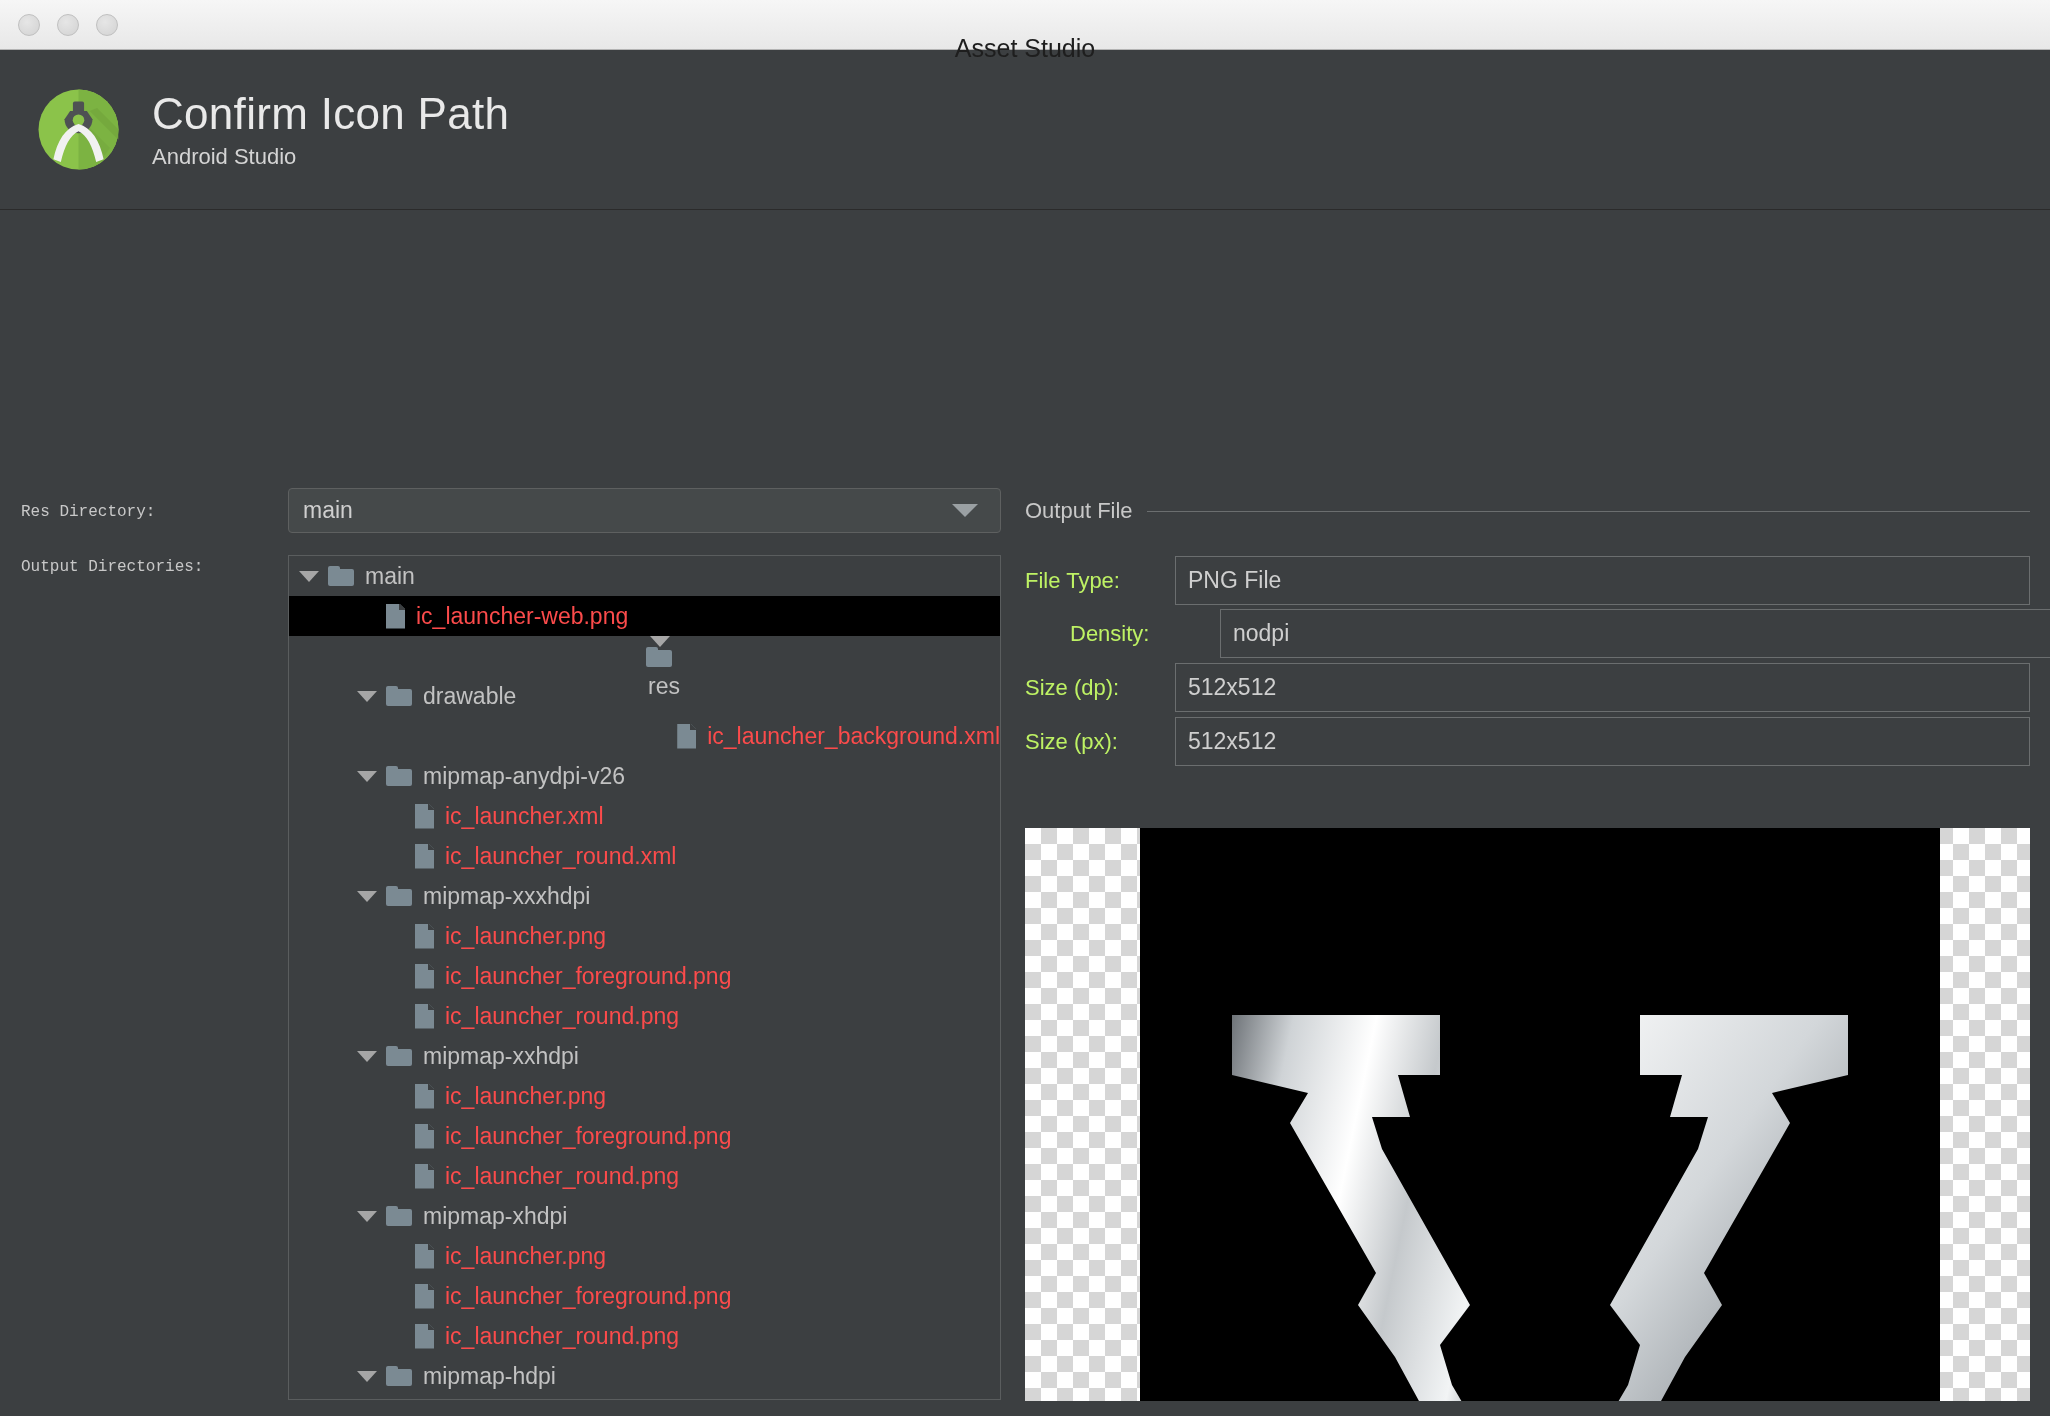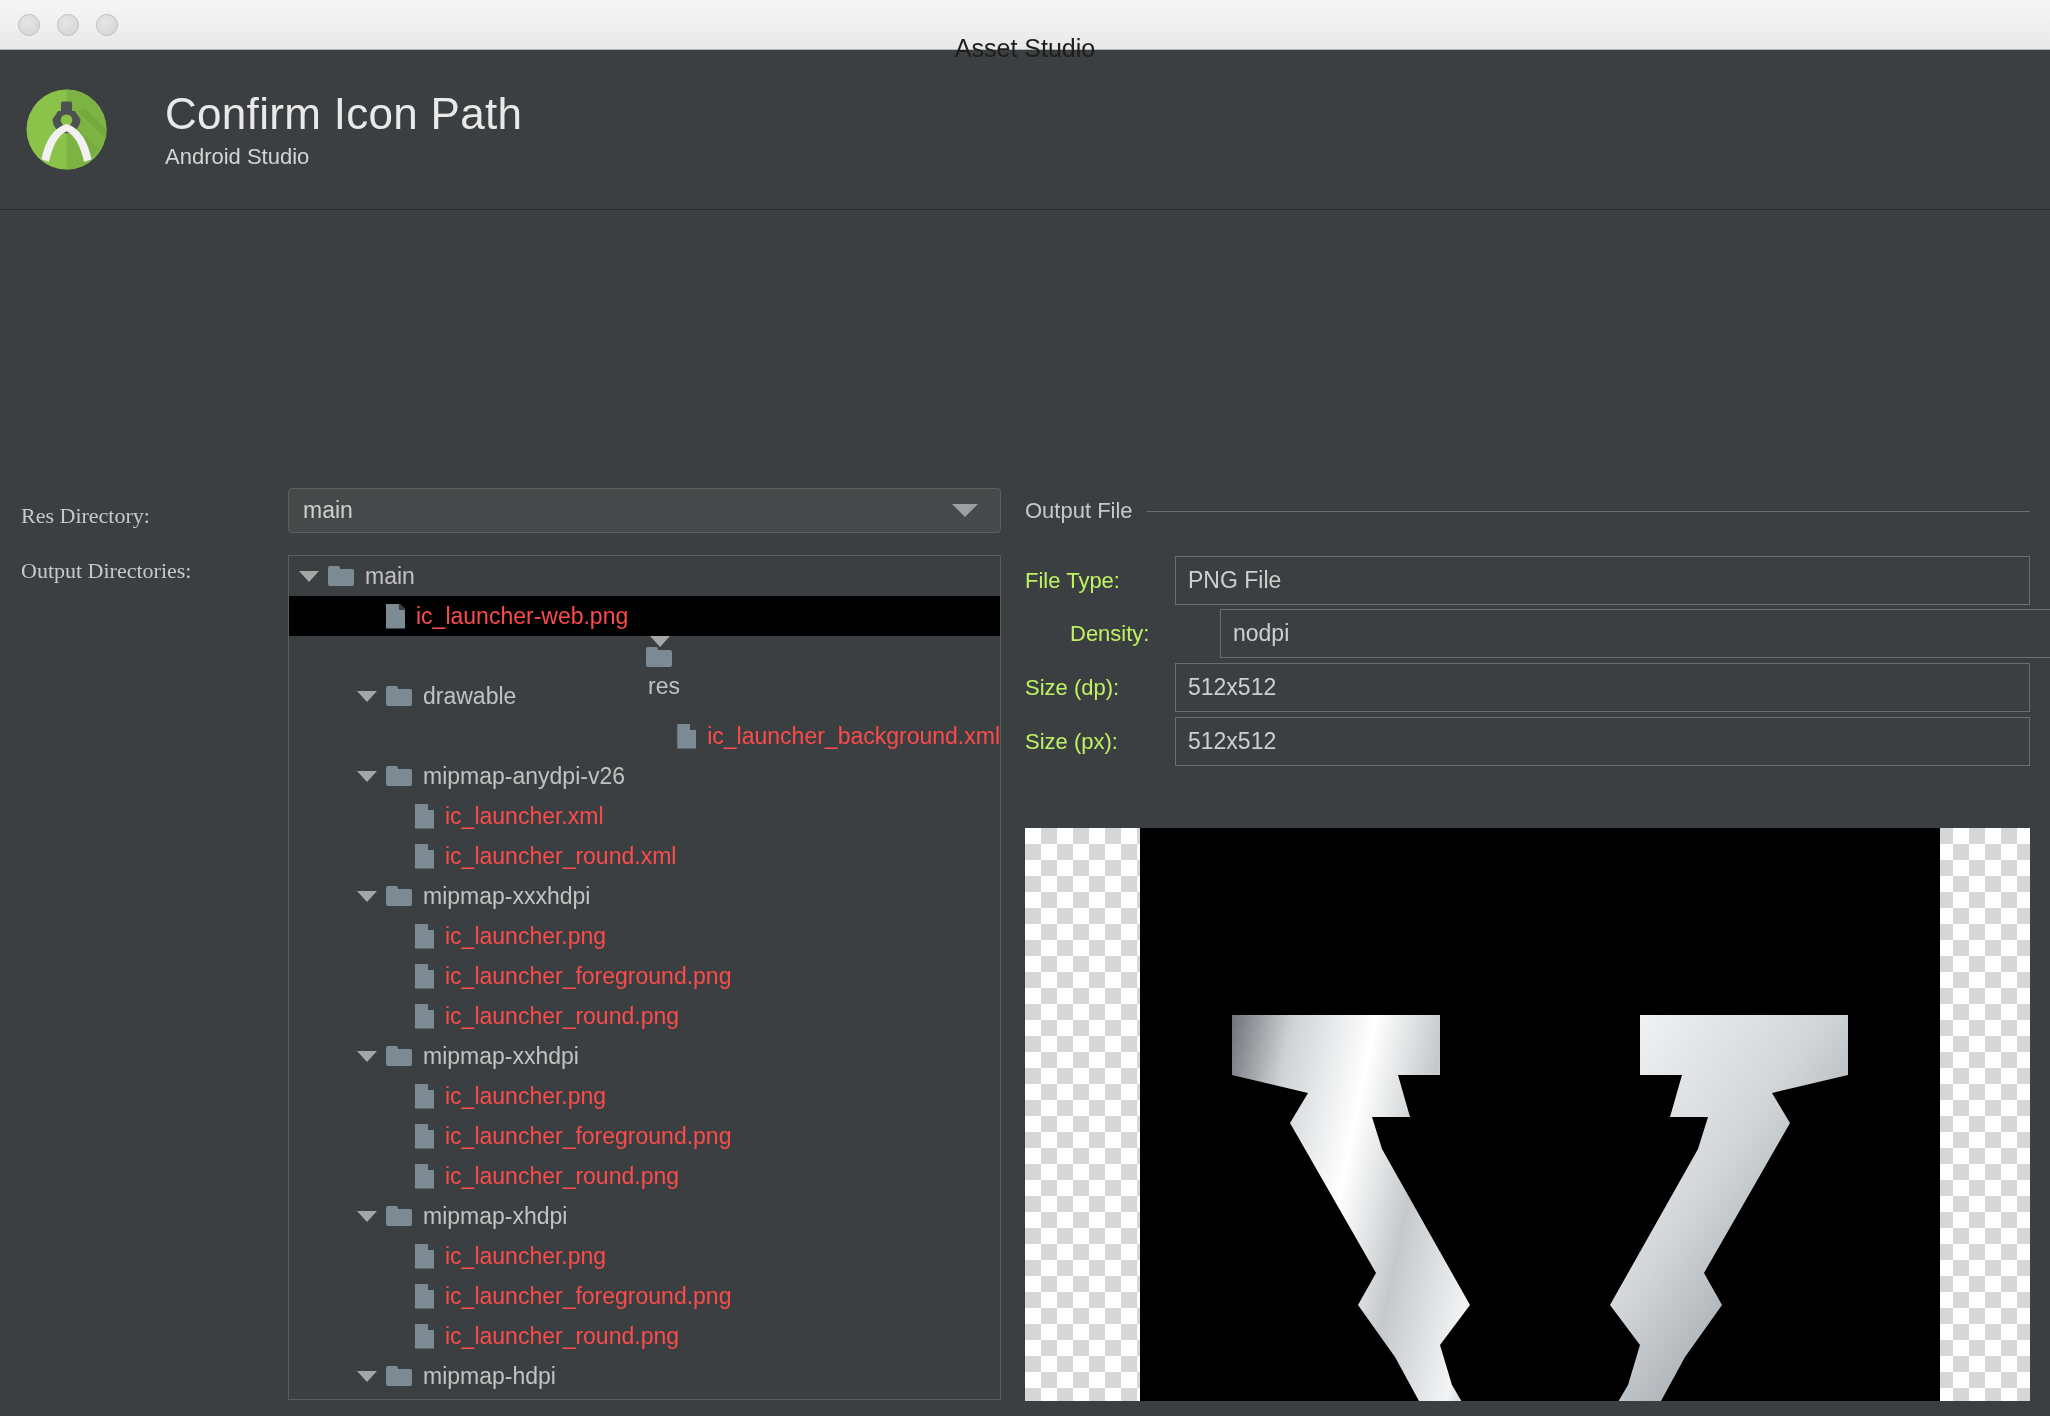--- a/index.html
+++ b/index.html
@@ -34,41 +34,40 @@
     font-size: 25px; color: #1e1e1e;
     font-family: "Liberation Sans", sans-serif;
     margin-top: 48px;
   }
   
   .header {
     flex: 0 0 160px; height: 160px;
     background: #3c3f41;
     border-bottom: 1px solid #2b2b2b;
     display: flex; align-items: center;
-    padding-left: 20px;
-    gap: 25px;
+    padding-left: 32px;
   }
   .as-logo { width: 93px; height: 93px; flex: 0 0 93px; margin-right: 27px; }
   .header-text { display: flex; flex-direction: column; justify-content: center; }
   .header-title {
     font-size: 44px; color: #e9e9e9; font-weight: normal;
     letter-spacing: .3px; line-height: 1.05;
   }
   .header-sub {
     font-size: 22px; color: #d4d4d4; margin-top: 9px; line-height: 1;
   }
   
   .body {
     flex: 1 1 auto; position: relative;
     background: #3c3f41;
     padding: 0;
   }
   .label {
-    color: #c8c8c8; font-size: 22px;
-    font-family: Liberation Serif, serif;
+    color: #c8c8c8; font-size: 16px;
+    font-family: Liberation Mono, monospace;
     text-align: center;
   }
   .res-dir-label { position: absolute; left: 21px; top: 293px; }
   .out-dir-label { position: absolute; left: 21px; top: 348px; }
 
   .combo {
     position: absolute; left: 288px; top: 278px;
     width: 713px; height: 45px;
     background: #45494a; border: 1px solid #5e6060; border-radius: 4px;
     display: flex; align-items: center;

